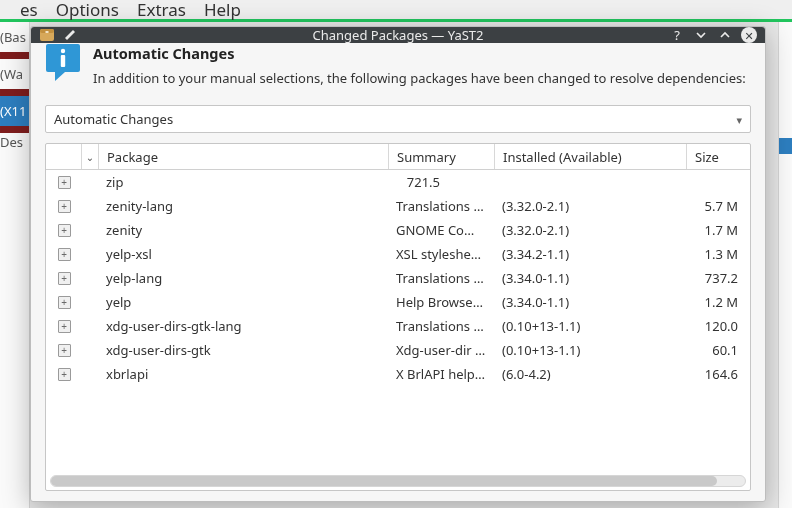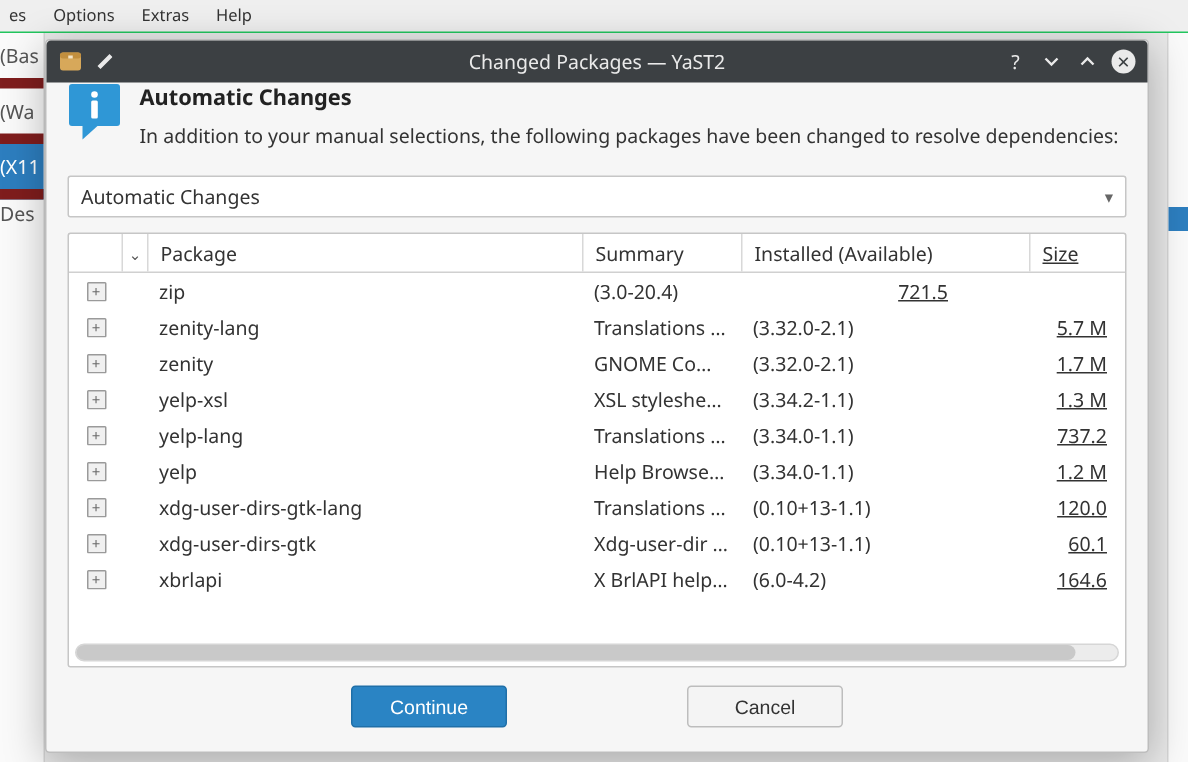--- a/index.html
+++ b/index.html
@@ -1,33 +1,33 @@
 <!DOCTYPE html>
 <html><head>
 <meta charset="utf-8">
 <style>
   html, body { margin: 0; padding: 0; width: 792px; height: 508px; overflow: hidden; font-family: "Noto Sans", "DejaVu Sans", "Liberation Sans", sans-serif; font-size: 13px; color: #2b2b2b; background: #e8e8e8; }
   * { box-sizing: border-box; }
 
   
-  .bg-menubar { position: absolute; left: 0; top: 0; right: 0; height: 22px; background: #efefef; border-bottom: 1px solid #22c55e; padding-left: 6px; display: flex; align-items: center; gap: 18px; color: #333; font-size: 11px; }
+  .bg-menubar { position: absolute; left: 0; top: 0; right: 0; height: 22px; background: #efefef; border-bottom: 3px solid #22c55e; padding-left: 20px; display: flex; align-items: center; gap: 18px; color: #333; font-size: 17px; }
   .bg-menubar span { }
 
   
   .bg-left  { position: absolute; left: 0; top: 22px; width: 30px; height: 486px; background: #fafafa; border-right: 1px solid #d5d5d5; color: #555; }
   .bg-left .hdr { font-size: 15px; font-weight: 600; padding: 94px 2px 4px 2px; border-bottom: 1px solid #d0d0d0; }
   .bg-left .row { padding: 6px 2px 6px 0; border-bottom: 7px solid #7f1d1d; white-space: nowrap; overflow: hidden; }
   .bg-left .row.sel { background: #2d7ebf; color: #fff; }
   .bg-left .deslbl { font-size: 13px; }
   .bg-right { position: absolute; right: 0; top: 22px; width: 14px; height: 486px; background: #fafafa; border-left: 1px solid #d5d5d5; }
   .bg-right .stripe { margin-top: 116px; height: 16px; background: #2d7ebf; }
 
   
   .dialog { position: absolute; left: 30px; top: 26px; width: 736px; height: 476px; background: #f6f6f6; border: 1px solid #bdbdbd; border-radius: 3px; box-shadow: 0 6px 28px rgba(0,0,0,.28); display: flex; flex-direction: column; }
-  .titlebar { height: 28px; background: #3c4043; color: #eaeaea; display: flex; align-items: center; padding: 0 8px; font-size: 13px; border-top-left-radius: 3px; border-top-right-radius: 3px; }
+  .titlebar { height: 16px; background: #3c4043; color: #eaeaea; display: flex; align-items: center; padding: 0 8px; font-size: 13px; border-top-left-radius: 3px; border-top-right-radius: 3px; }
   .titlebar .tb-left { display: flex; align-items: center; gap: 6px; }
   .titlebar .app-icon { width: 16px; height: 16px; display:inline-block; }
   .titlebar .pin { color: #eaeaea; font-size: 12px; margin-left: 2px; }
   .titlebar .title { position: absolute; left: 0; right: 0; text-align: center; pointer-events: none; }
   .titlebar .tb-right { margin-left: auto; display: flex; align-items: center; gap: 8px; }
   .tb-btn { width: 16px; height: 16px; display: inline-flex; align-items: center; justify-content: center; font-size: 13px; color: #eaeaea; }
   .tb-close { width: 16px; height: 16px; border-radius: 50%; background: #eaeaea; color: #3c4043; display: inline-flex; align-items: center; justify-content: center; font-size: 11px; font-weight: bold; line-height: 1; }
 
   .body { flex: 1; padding: 0 14px 10px 14px; display: flex; flex-direction: column; }
   .header-row { display: flex; gap: 12px; }
@@ -40,21 +40,21 @@
 
   .table-wrap { margin-top: 10px; border: 1px solid #c6c6c6; background: #fff; border-radius: 2px; flex: 1; display: flex; flex-direction: column; min-height: 0; }
   .thead { display: flex; height: 26px; border-bottom: 1px solid #d0d0d0; color: #333; font-size: 13px; }
   .th { display: flex; align-items: center; padding: 0 8px; border-right: 1px solid #d8d8d8; white-space: nowrap; overflow: hidden; }
   .th:last-child { border-right: none; }
   .c-chk  { width: 36px; justify-content: center; }
   .c-sort { width: 16px; justify-content: center; position: relative; }
   .c-pkg  { width: 290px; }
   .c-sum  { width: 106px; }
   .c-ver  { width: 192px; }
-  .c-size { width: 54px; text-align: right; justify-content: flex-start; text-decoration: underline; }
+  .c-size { width: 54px; text-align: right; justify-content: flex-start; }
   .tbody { flex: 1; overflow: hidden; }
   .tr { display: flex; height: 24px; align-items: center; font-size: 13px; color: #333; }
   .td { padding: 0 8px; white-space: nowrap; overflow: hidden; text-overflow: ellipsis; }
   .td.c-chk { display:flex; justify-content:center; }
   .chk { width: 13px; height: 13px; border: 1px solid #9a9a9a; background: #f0f0f0; display: inline-flex; align-items: center; justify-content: center; color: #6a6a6a; font-size: 10px; line-height: 1; border-radius: 1px; }
   .td.c-size { text-align: right; padding-right: 2px; }
   .hscroll { height: 12px; margin: 0 4px 3px 4px; background: #ececec; border: 1px solid #d6d6d6; border-radius: 6px; position: relative; }
   .hscroll .thumb { position: absolute; left: 0; top: 0; bottom: 0; width: 96%; background: #c9c9c9; border-radius: 6px; }
 
   .buttons { display: flex; justify-content: center; gap: 120px; padding: 12px 0 6px 0; }
@@ -148,21 +148,20 @@
         <div class="th c-ver">Installed (Available)</div>
         <div class="th c-size">Size</div>
       </div>
       <div class="tbody" id="tbody">
           <div class="tr">
             <div class="td c-chk">
               <span class="chk">+</span>
             </div>
             <div class="td c-sort"></div>
             <div class="td c-pkg">zip</div>
-            <div class="td c-ver">(3.0-20.4)</div>
             <div class="td c-size">721.5 </div>
           </div>
           <div class="tr">
             <div class="td c-chk">
               <span class="chk">+</span>
             </div>
             <div class="td c-sort"></div>
             <div class="td c-pkg">zenity-lang</div>
             <div class="td c-sum">Translations f…</div>
             <div class="td c-ver">(3.32.0-2.1)</div>
@@ -237,18 +236,14 @@
             <div class="td c-sum">X BrlAPI helper…</div>
             <div class="td c-ver">(6.0-4.2)</div>
             <div class="td c-size">164.6 </div>
           </div>
         </div>
       <div class="hscroll">
           <div class="thumb"></div>
         </div>
     </div>
 
-    <div class="buttons">
-      <button class="btn primary">Continue</button>
-      <button class="btn">Cancel</button>
-    </div>
   </div>
 </div>
 
 </body></html>

